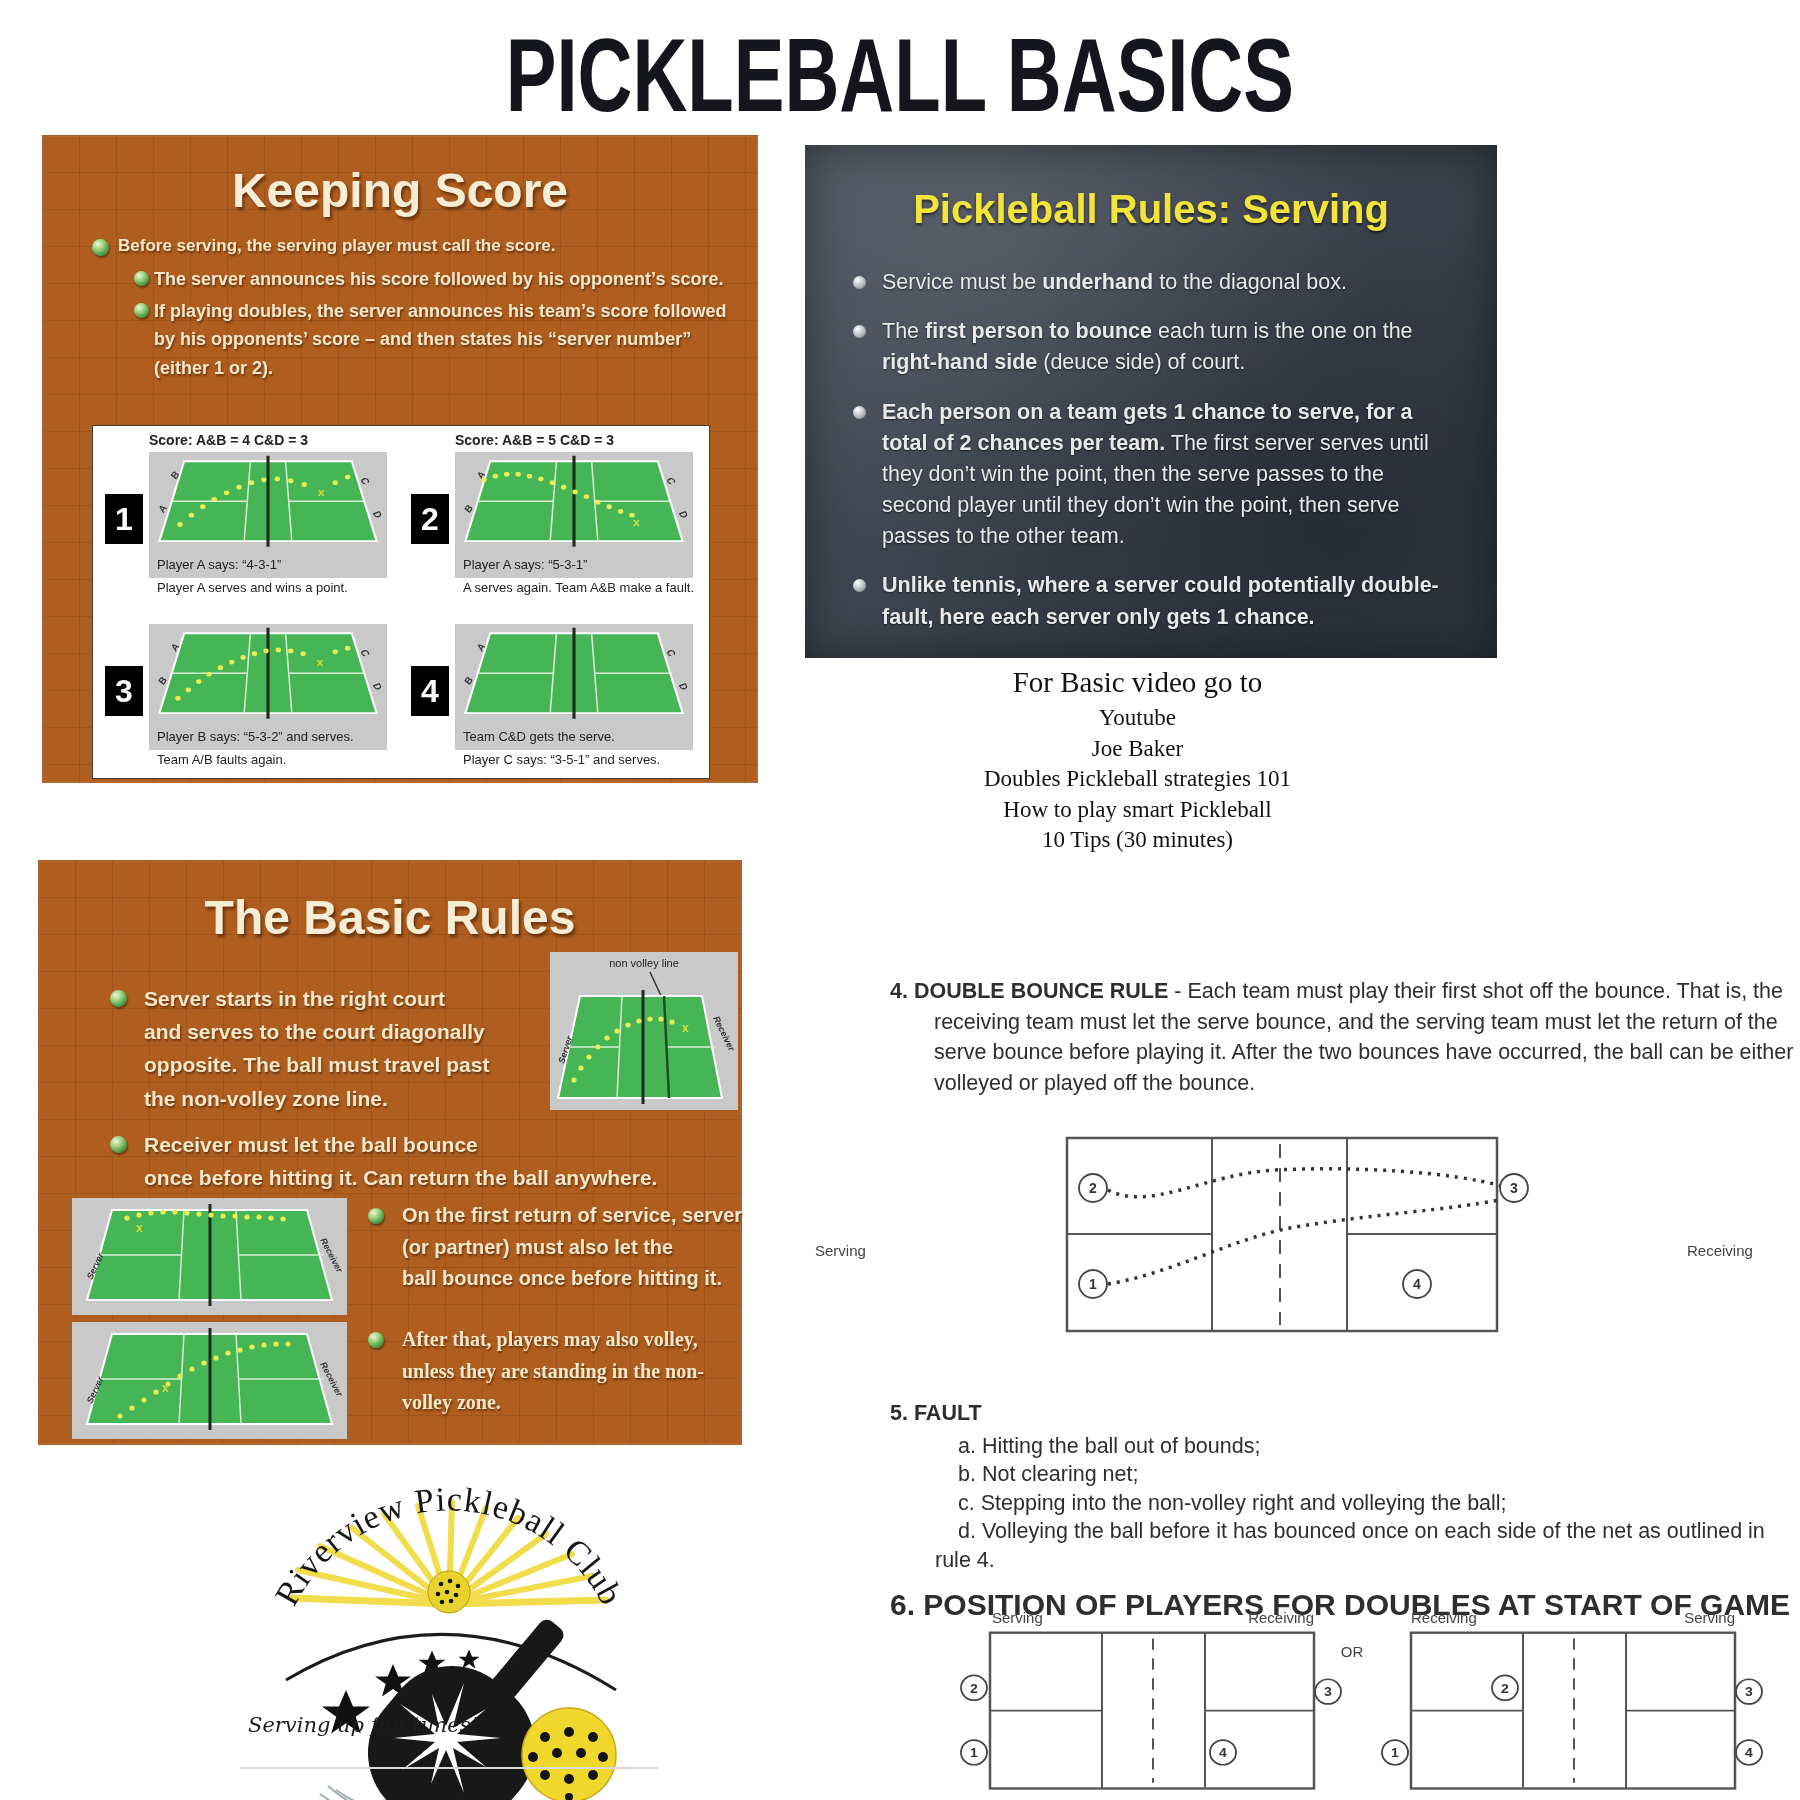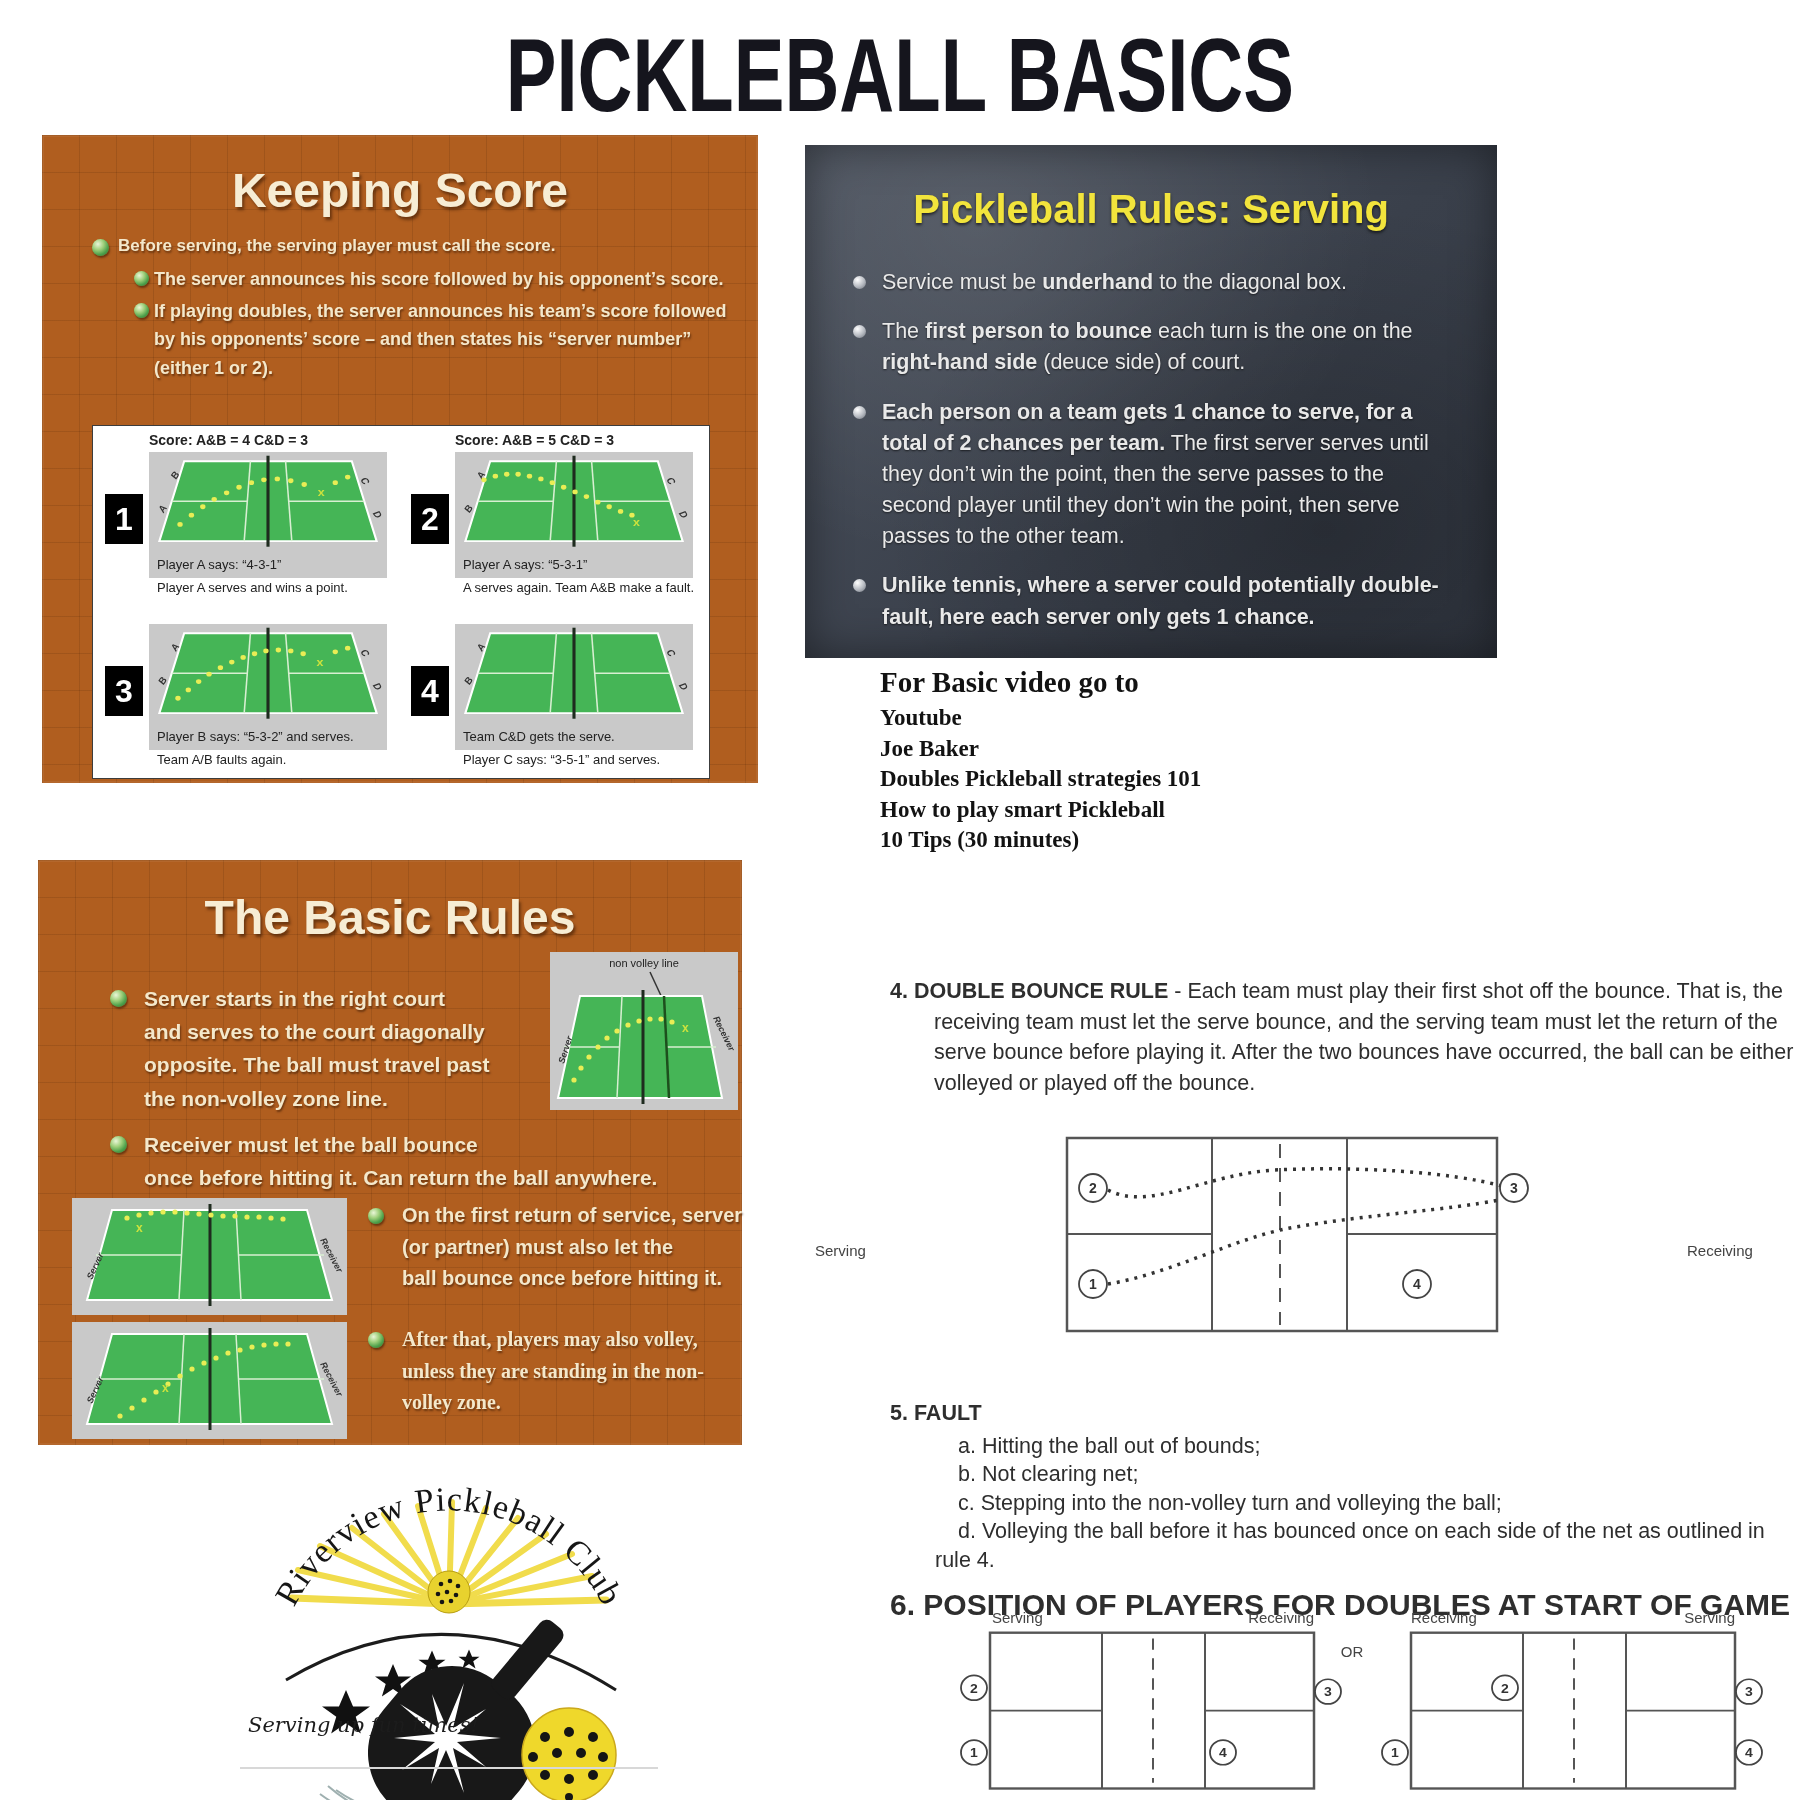--- a/index.html
+++ b/index.html
@@ -49,22 +49,22 @@
   .chalk-title{position:absolute;top:42px;width:100%;text-align:center;color:#f2e43c;
     font-weight:bold;font-size:40px;text-shadow:0 2px 3px rgba(0,0,0,0.6);}
   .chalk-bullets{position:absolute;left:48px;top:122px;width:606px;}
   .chalk-row{display:flex;margin-bottom:18px;}
   .chalk-dot{flex:0 0 13px;width:13px;height:13px;border-radius:50%;margin:9px 16px 0 0;
     background:radial-gradient(circle at 35% 30%,#ffffff,#b5b9c0 55%,#6a6f78);}
   .chalk-text{color:#e9e9e9;font-size:21.5px;line-height:1.45;text-shadow:0 1px 2px rgba(0,0,0,0.6);}
   .seg-b{font-weight:700;}
 
   
-  .video-info{position:absolute;left:880px;top:666px;width:515px;text-align:left;
-    font-family:"Liberation Serif",serif;color:#121212;font-weight:bold;}
+  .video-info{position:absolute;left:880px;top:666px;width:515px;text-align:center;
+    font-family:"Liberation Serif",serif;color:#121212;font-weight:normal;}
   .video-head{font-size:29px;margin-bottom:4px;}
   .video-line{font-size:23px;line-height:1.33;}
 
   
   .rule-text{position:absolute;color:#2e2e2e;font-size:21.5px;line-height:1.42;}
   .hang{padding-left:44px;text-indent:-44px;}
   .bold{font-weight:bold;}
   .fault-items div{padding-left:68px;}
   .fault-items .fault-d{padding-left:45px;text-indent:23px;}
   .diag-label{font-size:15px;fill:#444;}
@@ -295,21 +295,21 @@
     <g>
       <circle cx="612" cy="158" r="14" fill="#fff" stroke="#444" stroke-width="1.8"></circle>
       <text class="pnum" x="612" y="163" text-anchor="middle">4</text>
     </g>
   </svg>
 
   <div class="rule-text bold" style="left:890px;top:1398px;">5. FAULT</div>
   <div class="rule-text fault-items" style="left:890px;top:1432px;width:880px;line-height:1.32;">
     <div>a. Hitting the ball out of bounds;</div>
     <div>b. Not clearing net;</div>
-    <div>c. Stepping into the non-volley turn and volleying the ball;</div>
+    <div>c. Stepping into the non-volley right and volleying the ball;</div>
     <div class="fault-d">d. Volleying the ball before it has bounced once on each side of the net as outlined in rule 4.</div>
   </div>
 
   <div class="rule-text bold" style="left:890px;top:1584px;font-size:30px;">6. POSITION OF PLAYERS FOR DOUBLES AT START OF GAME</div>
 
   <svg style="position:absolute;left:890px;top:1608px;" width="890" height="190" viewBox="0 0 890 200" preserveAspectRatio="none">
     <text class="diag-label" x="102" y="16">Serving</text>
     <text class="diag-label" x="424" y="16" text-anchor="end">Receiving</text>
     <text class="diag-label" x="462" y="52" text-anchor="middle">OR</text>
     <text class="diag-label" x="521" y="16">Receiving</text>

